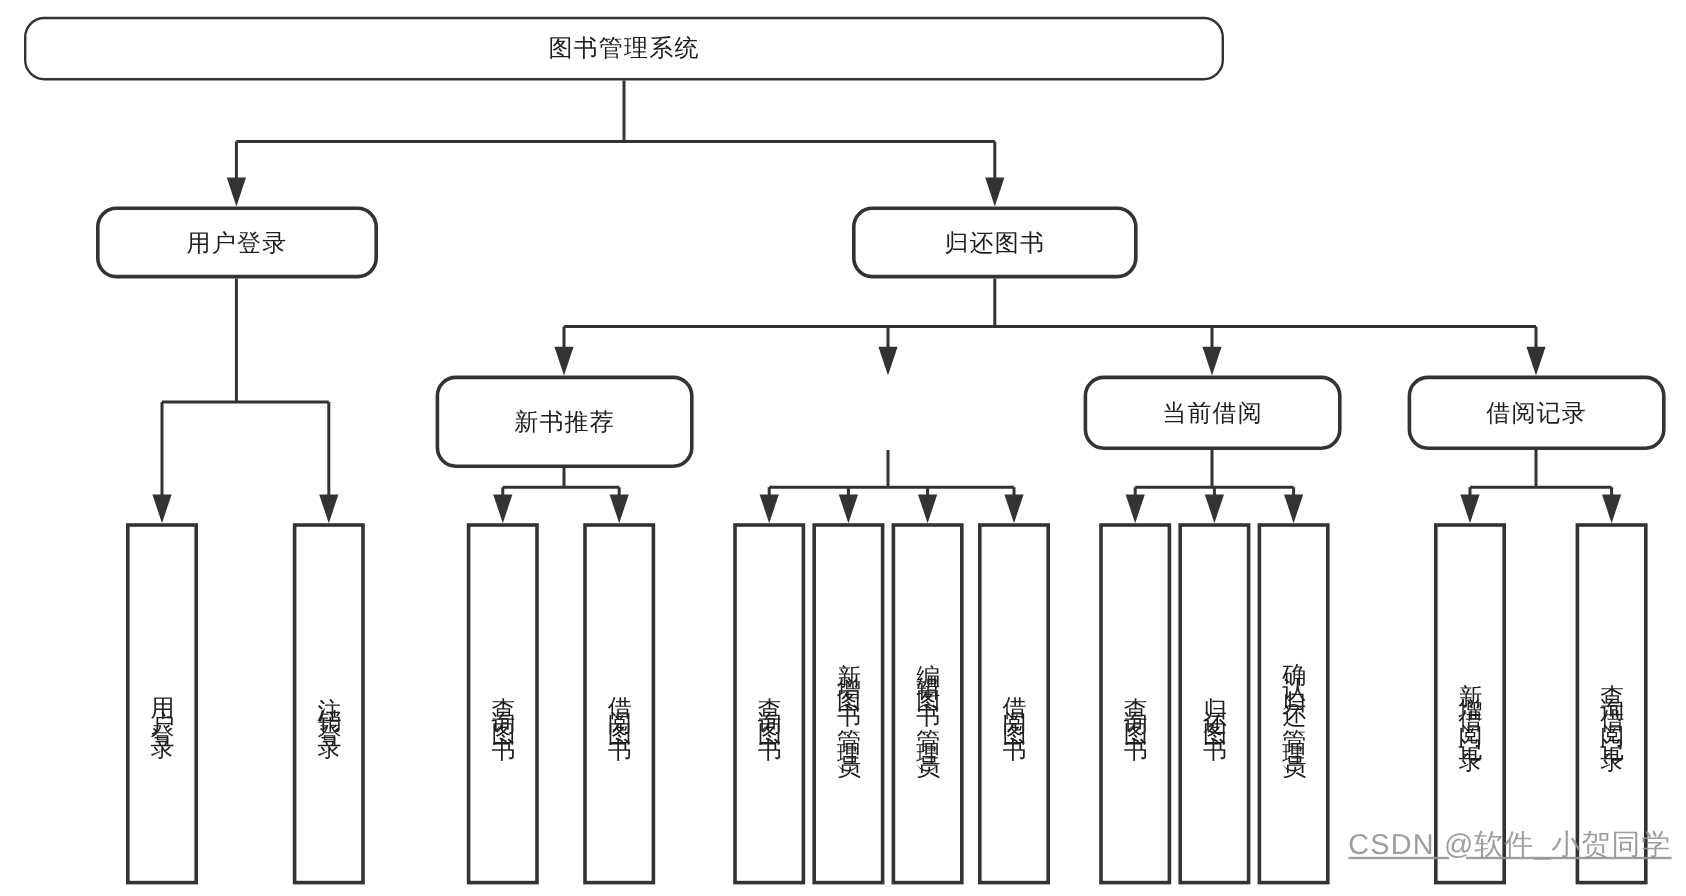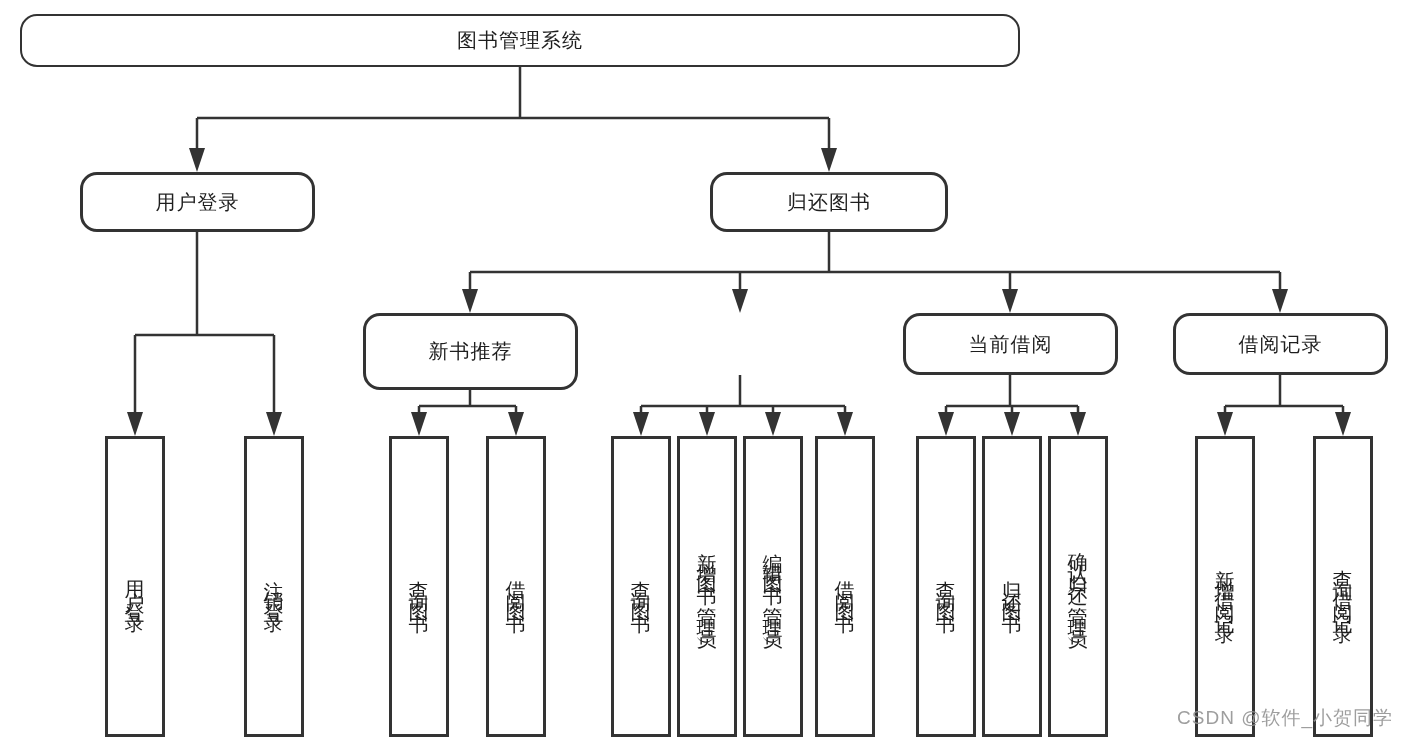--- a/index.html
+++ b/index.html
@@ -40,25 +40,26 @@
   .vbox span {
     writing-mode: vertical-rl;
     text-orientation: mixed;
     letter-spacing: 11px;
     line-height: 1;
     white-space: nowrap;
   }
   .watermark {
     position: absolute;
     right: 12px;
-    top: 705px;
-    font-size: 19px;
+    top: 688px;
+    font-size: 24px;
     color: rgba(148,148,148,0.9);
     letter-spacing: 1px;
     white-space: nowrap;
+    text-decoration: underline;
   }
 </style>
 </head>
 <body>
 
 <div class="stage">
 
   <svg class="connectors" viewBox="0 0 1405 747" xmlns="http://www.w3.org/2000/svg">
     <g stroke="#333333" stroke-width="2.5" fill="none">
 

